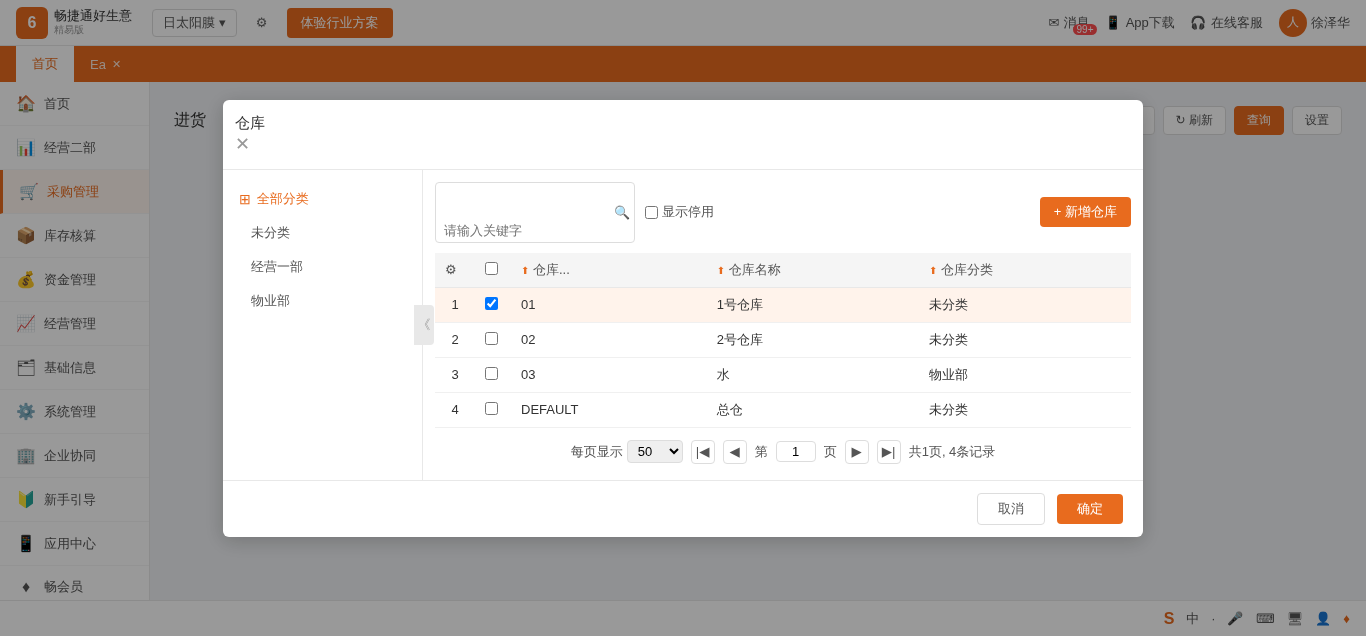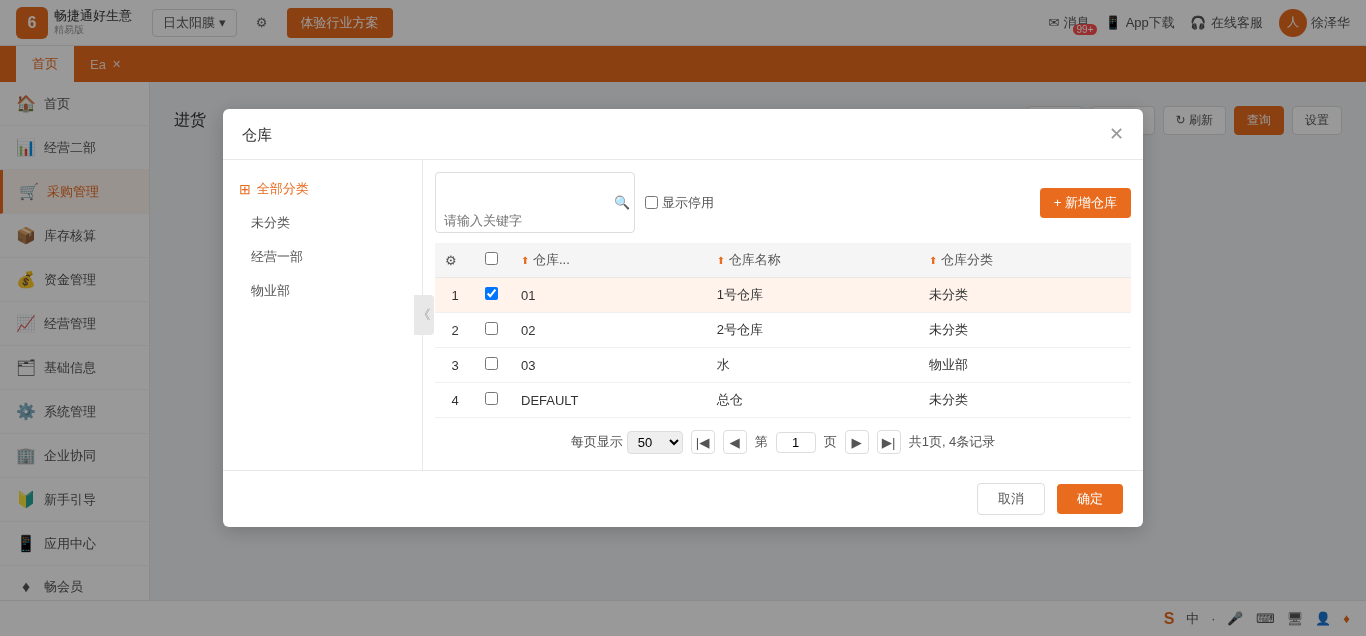--- a/index.html
+++ b/index.html
@@ -148,24 +148,25 @@
       background: white;
       border-radius: 6px;
       width: 920px;
       max-height: 580px;
       display: flex;
       flex-direction: column;
       box-shadow: 0 4px 20px rgba(0,0,0,0.2);
     }
     .modal-header {
       display: flex;
-      align-items: flex-end;
+      align-items: flex-start;
       justify-content: space-between;
-      padding: 14px 19px;
+      padding: 14px 12px;
       border-bottom: 1px solid #e8e8e8;
+      flex-direction: column;
     }
     .modal-title { font-size: 15px; font-weight: 500; color: #333; }
     .modal-close { cursor: pointer; color: #999; font-size: 18px; }
     .modal-body {
       display: flex;
       flex: 1;
       overflow: hidden;
     }
     
     .category-panel {

